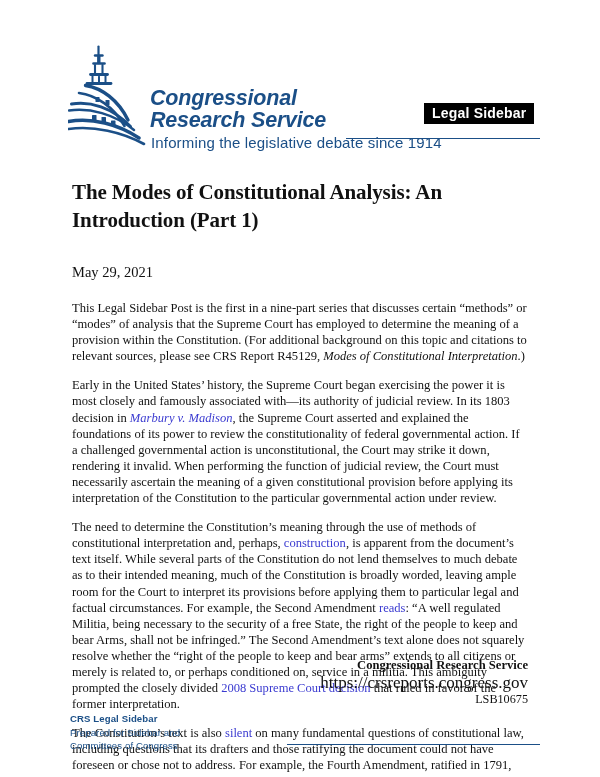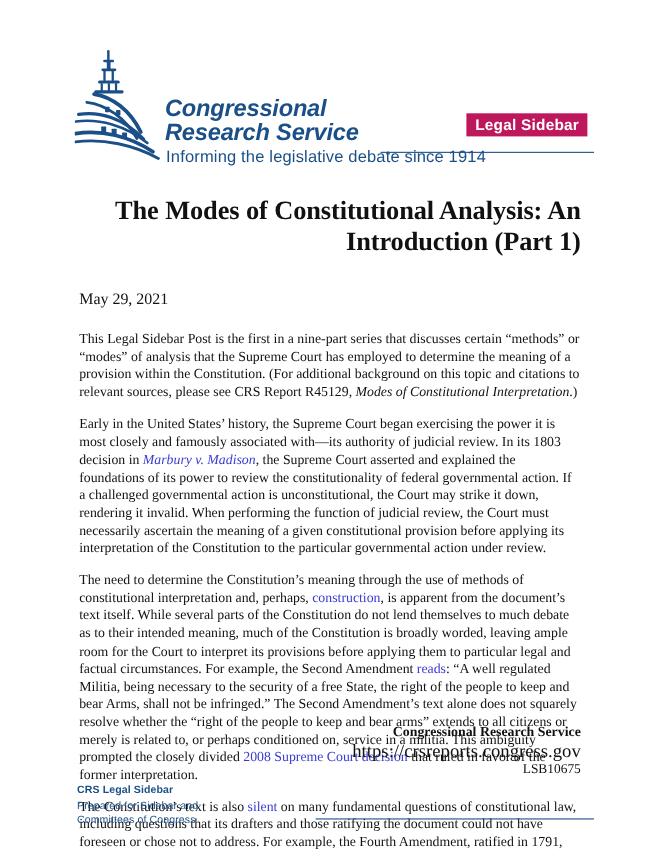--- a/index.html
+++ b/index.html
@@ -85,47 +85,46 @@
     width: 194px;
     height: 1px;
     background: #1b4f87;
   }
 
   .sidebar-badge {
     position: absolute;
     left: 424px;
     top: 103px;
     padding: 2px 8px 3px 8px;
-    background: #be185d;
+    background: #000000;
     color: #ffffff;
     font-family: "Liberation Sans", sans-serif;
     font-weight: bold;
     font-size: 14px;
     line-height: 16px;
     letter-spacing: 0.2px;
     white-space: nowrap;
   }
 
   
   .content {
     position: absolute;
     left: 72px;
     top: 178px;
     width: 456px;
   }
 
   .doc-title {
     font-family: "Liberation Serif", serif;
     font-weight: bold;
-    font-size: 24px;
+    font-size: 21px;
     line-height: 28px;
     margin: 0 0 0 0;
     color: #111111;
     letter-spacing: -0.1px;
-    text-align: right;
   }
 
   .doc-date {
     font-family: "Liberation Serif", serif;
     font-size: 14.5px;
     line-height: 18px;
     margin: 29px 0 0 0;
     color: #111111;
   }
 

